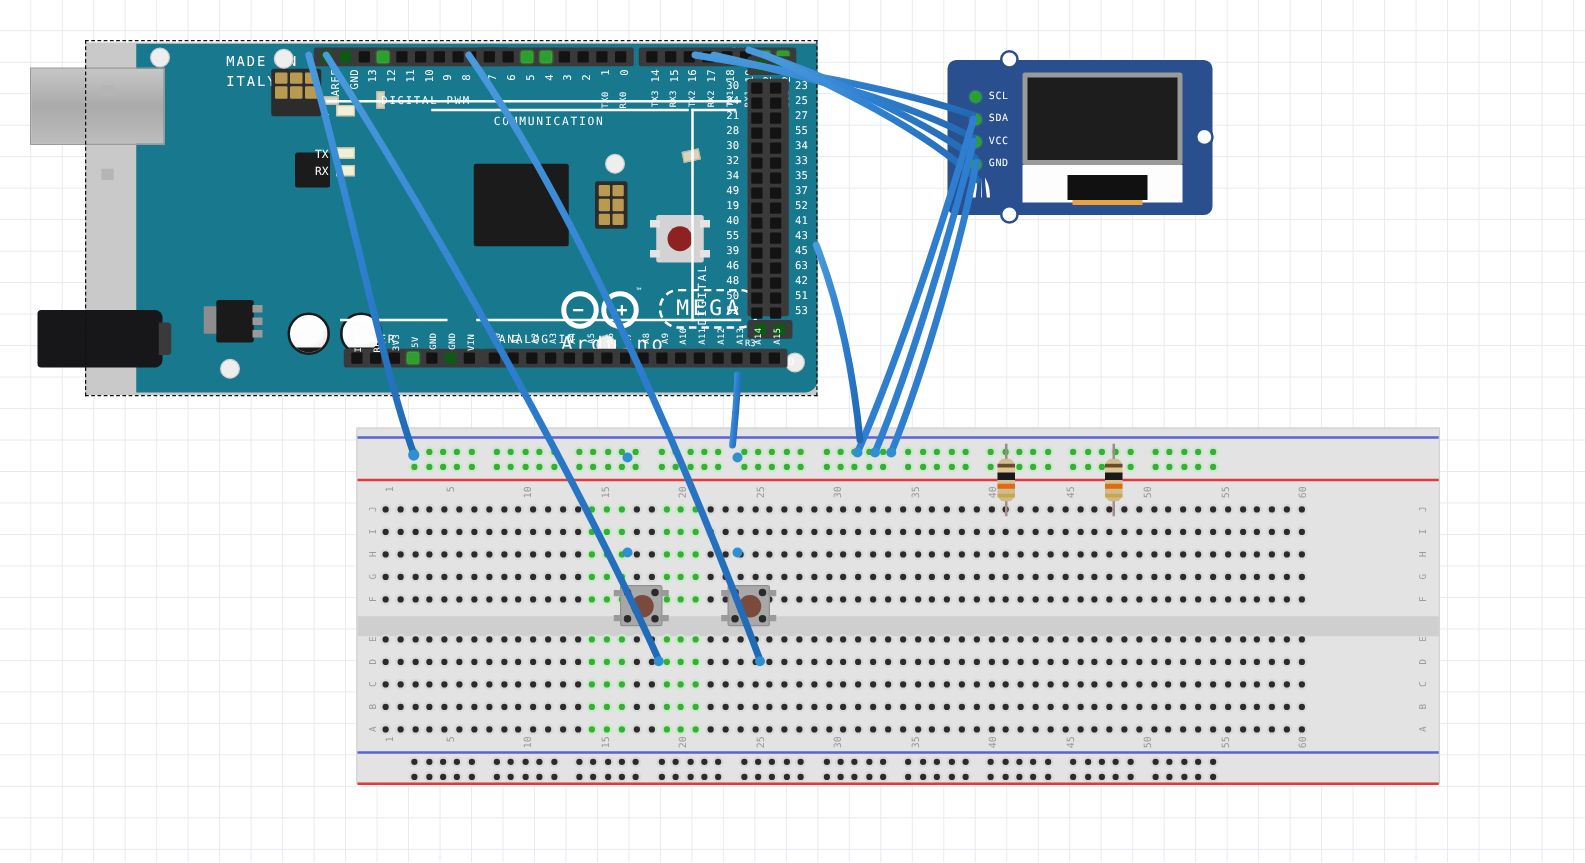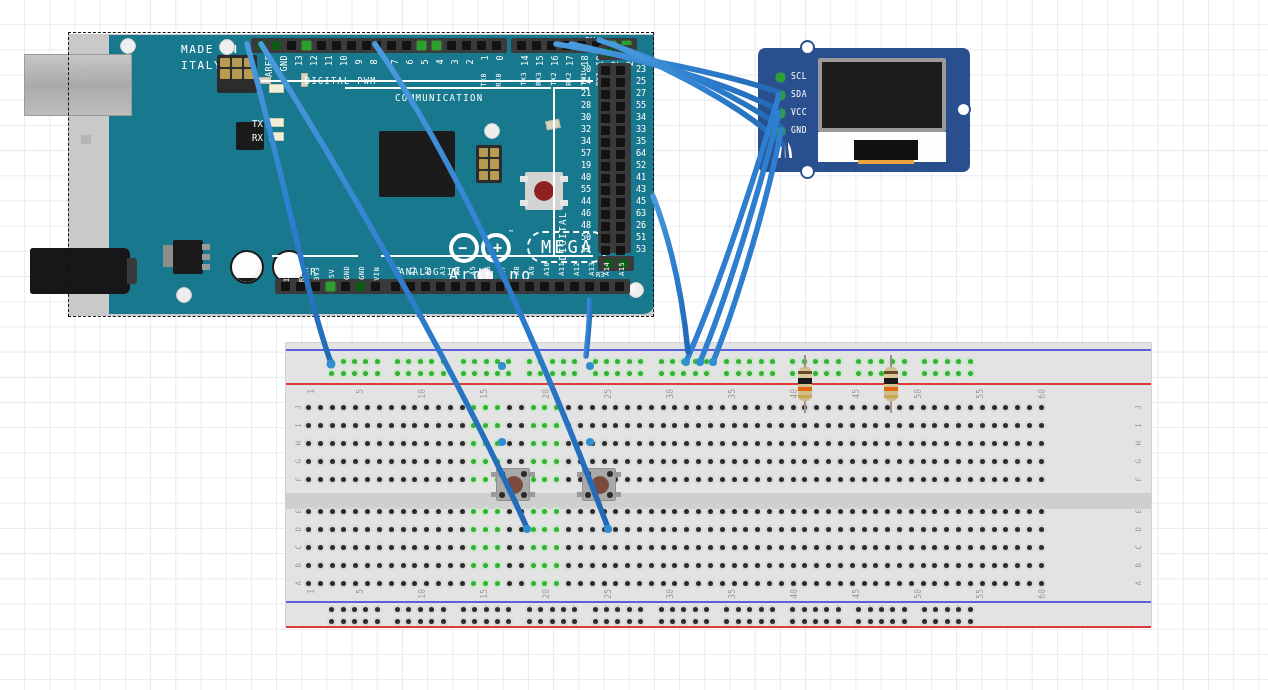--- a/index.html
+++ b/index.html
@@ -445,45 +445,45 @@
       </div>
 
       <div>
         <div class="dnum" style="left:472px;top:29px;">30</div>
         <div class="dnum" style="left:472px;top:41px;">24</div>
         <div class="dnum" style="left:472px;top:53px;">21</div>
         <div class="dnum" style="left:472px;top:65px;">28</div>
         <div class="dnum" style="left:472px;top:77px;">30</div>
         <div class="dnum" style="left:472px;top:89px;">32</div>
         <div class="dnum" style="left:472px;top:101px;">34</div>
-        <div class="dnum" style="left:472px;top:113px;">57</div>
+        <div class="dnum" style="left:472px;top:113px;">49</div>
         <div class="dnum" style="left:472px;top:125px;">19</div>
         <div class="dnum" style="left:472px;top:137px;">40</div>
         <div class="dnum" style="left:472px;top:149px;">55</div>
-        <div class="dnum" style="left:472px;top:161px;">44</div>
+        <div class="dnum" style="left:472px;top:161px;">39</div>
         <div class="dnum" style="left:472px;top:173px;">46</div>
         <div class="dnum" style="left:472px;top:185px;">48</div>
         <div class="dnum" style="left:472px;top:197px;">50</div>
         <div class="dnum" style="left:472px;top:209px;">52</div>
       </div>
       <div>
         <div class="dnum" style="left:527px;top:29px;">23</div>
         <div class="dnum" style="left:527px;top:41px;">25</div>
         <div class="dnum" style="left:527px;top:53px;">27</div>
         <div class="dnum" style="left:527px;top:65px;">55</div>
         <div class="dnum" style="left:527px;top:77px;">34</div>
         <div class="dnum" style="left:527px;top:89px;">33</div>
         <div class="dnum" style="left:527px;top:101px;">35</div>
-        <div class="dnum" style="left:527px;top:113px;">64</div>
+        <div class="dnum" style="left:527px;top:113px;">37</div>
         <div class="dnum" style="left:527px;top:125px;">52</div>
         <div class="dnum" style="left:527px;top:137px;">41</div>
         <div class="dnum" style="left:527px;top:149px;">43</div>
         <div class="dnum" style="left:527px;top:161px;">45</div>
         <div class="dnum" style="left:527px;top:173px;">63</div>
-        <div class="dnum" style="left:527px;top:185px;">26</div>
+        <div class="dnum" style="left:527px;top:185px;">42</div>
         <div class="dnum" style="left:527px;top:197px;">51</div>
         <div class="dnum" style="left:527px;top:209px;">53</div>
       </div>
 
       <div class="hdr" style="left:166px;top:244px;height:15px;">
         <i></i>
           <i></i>
           <i></i>
           <i class="conn"></i>
           <i></i>

